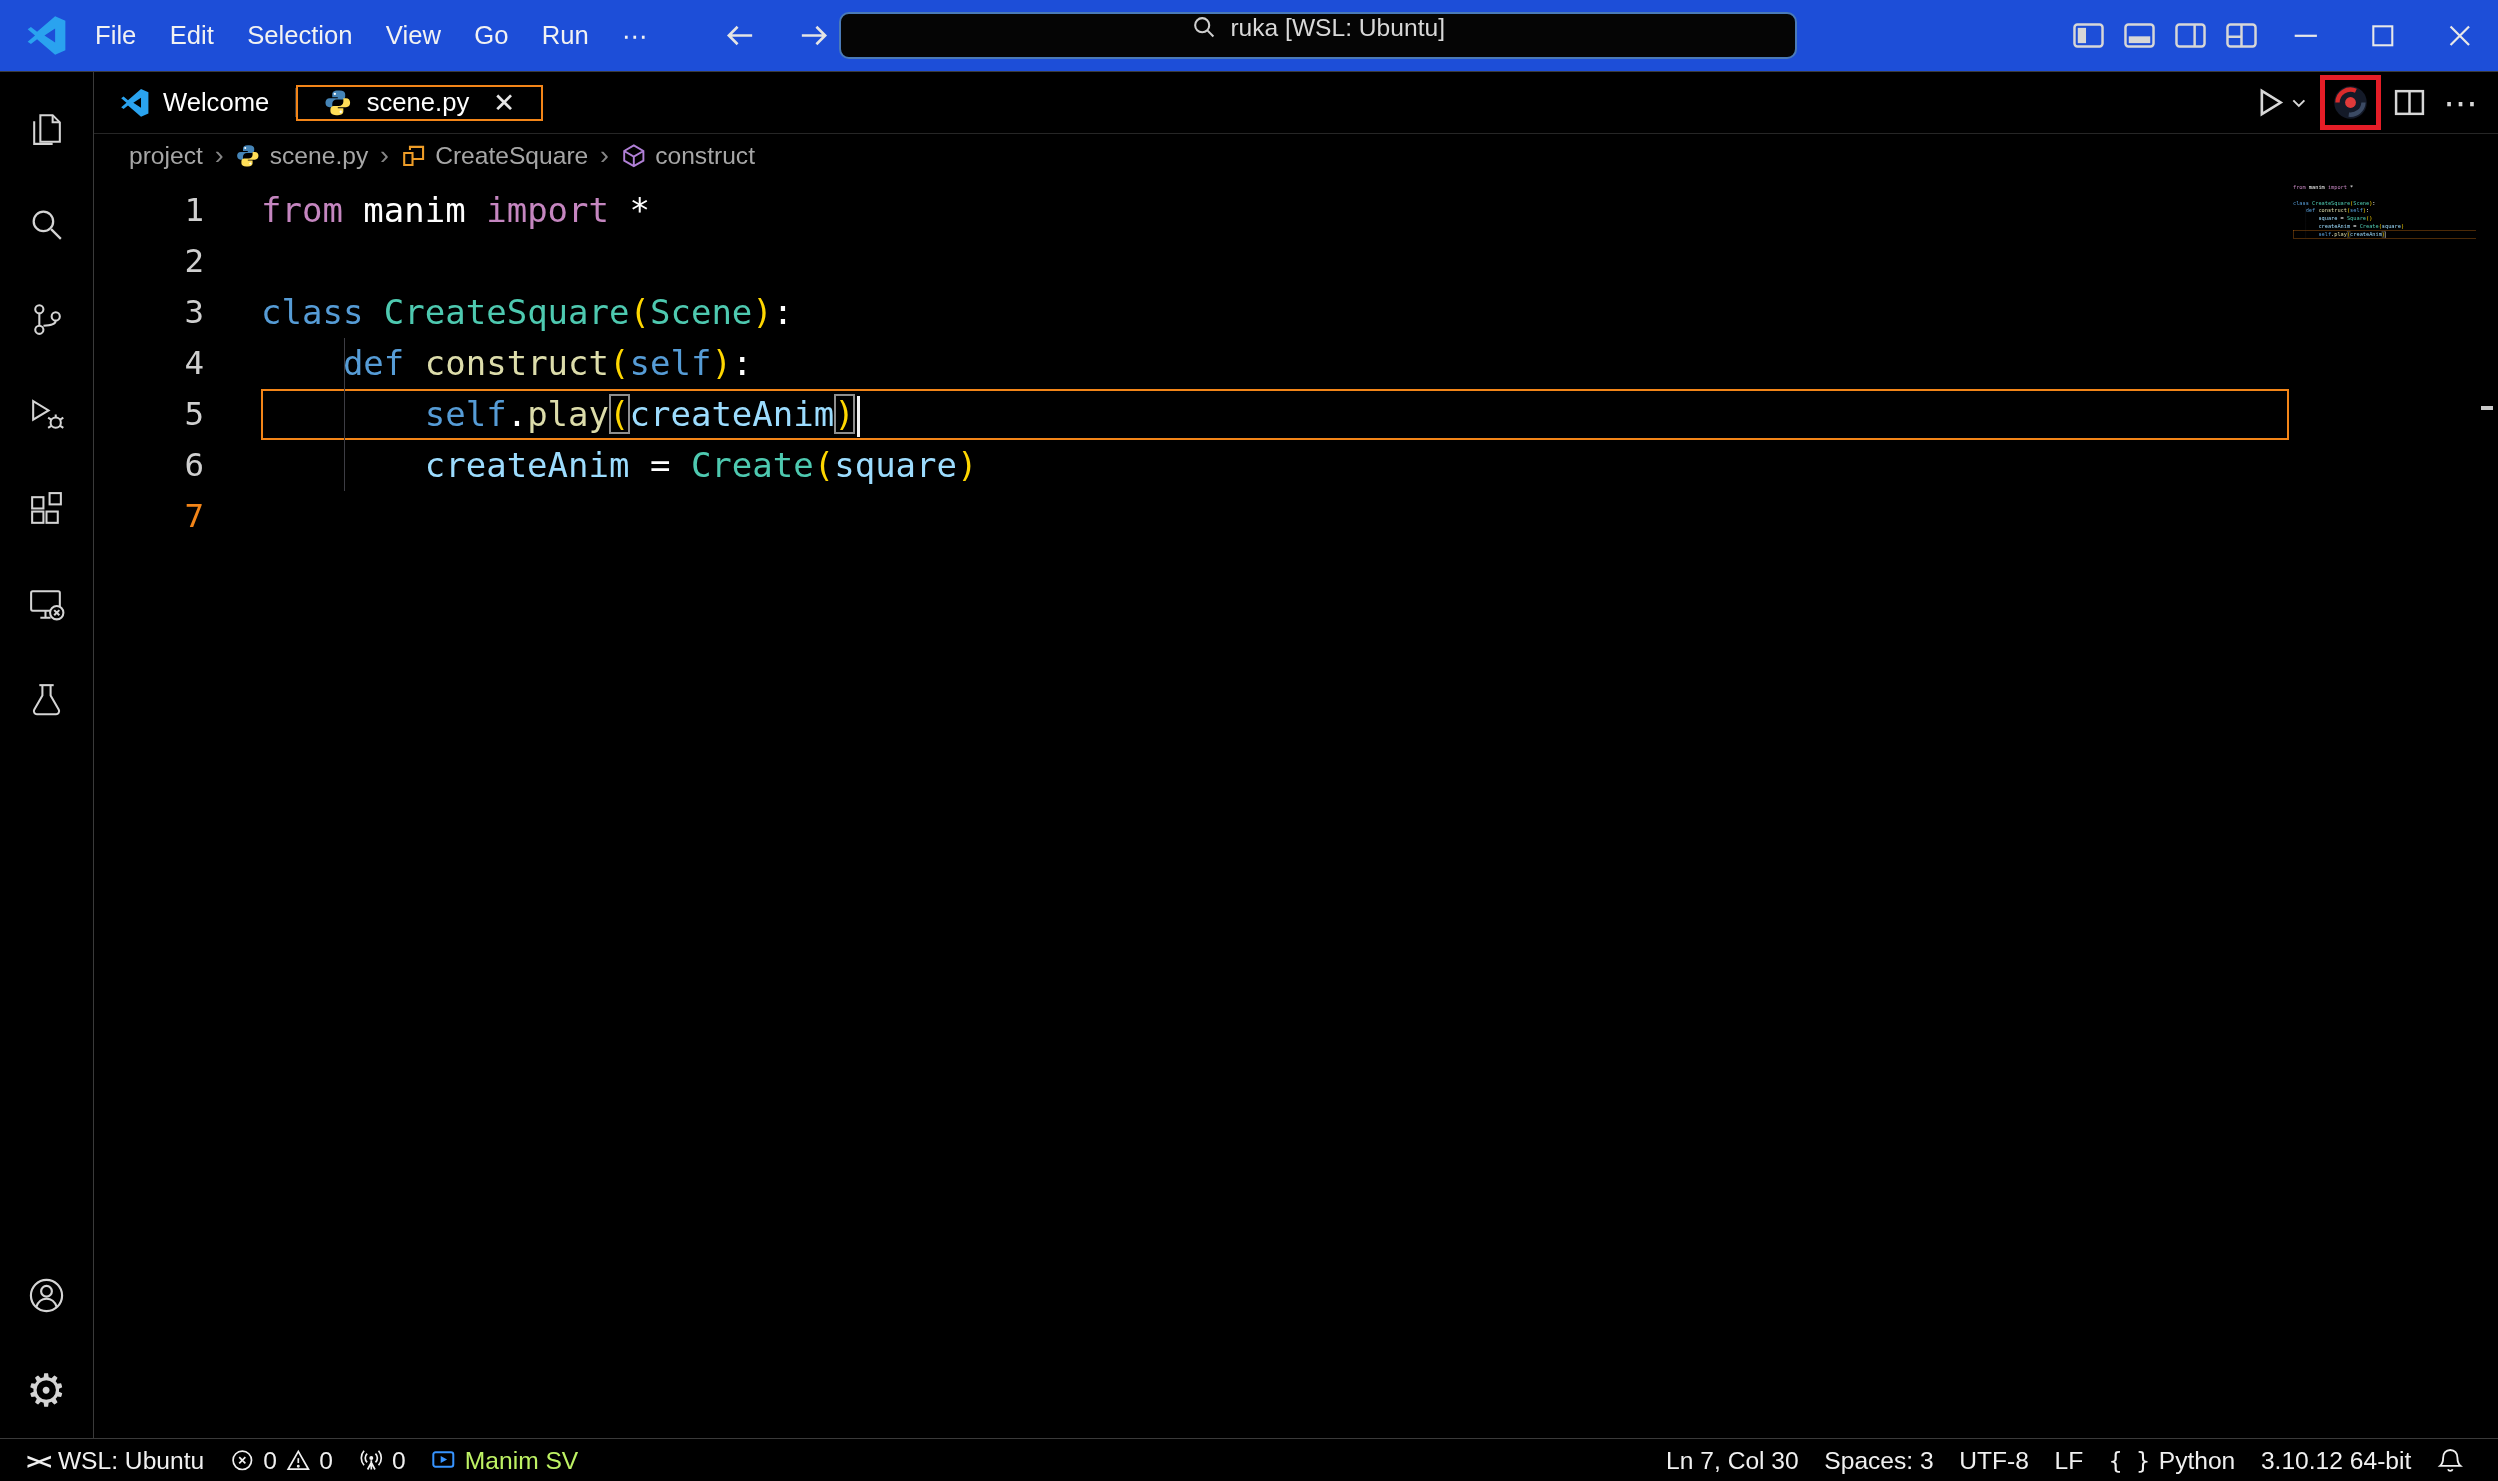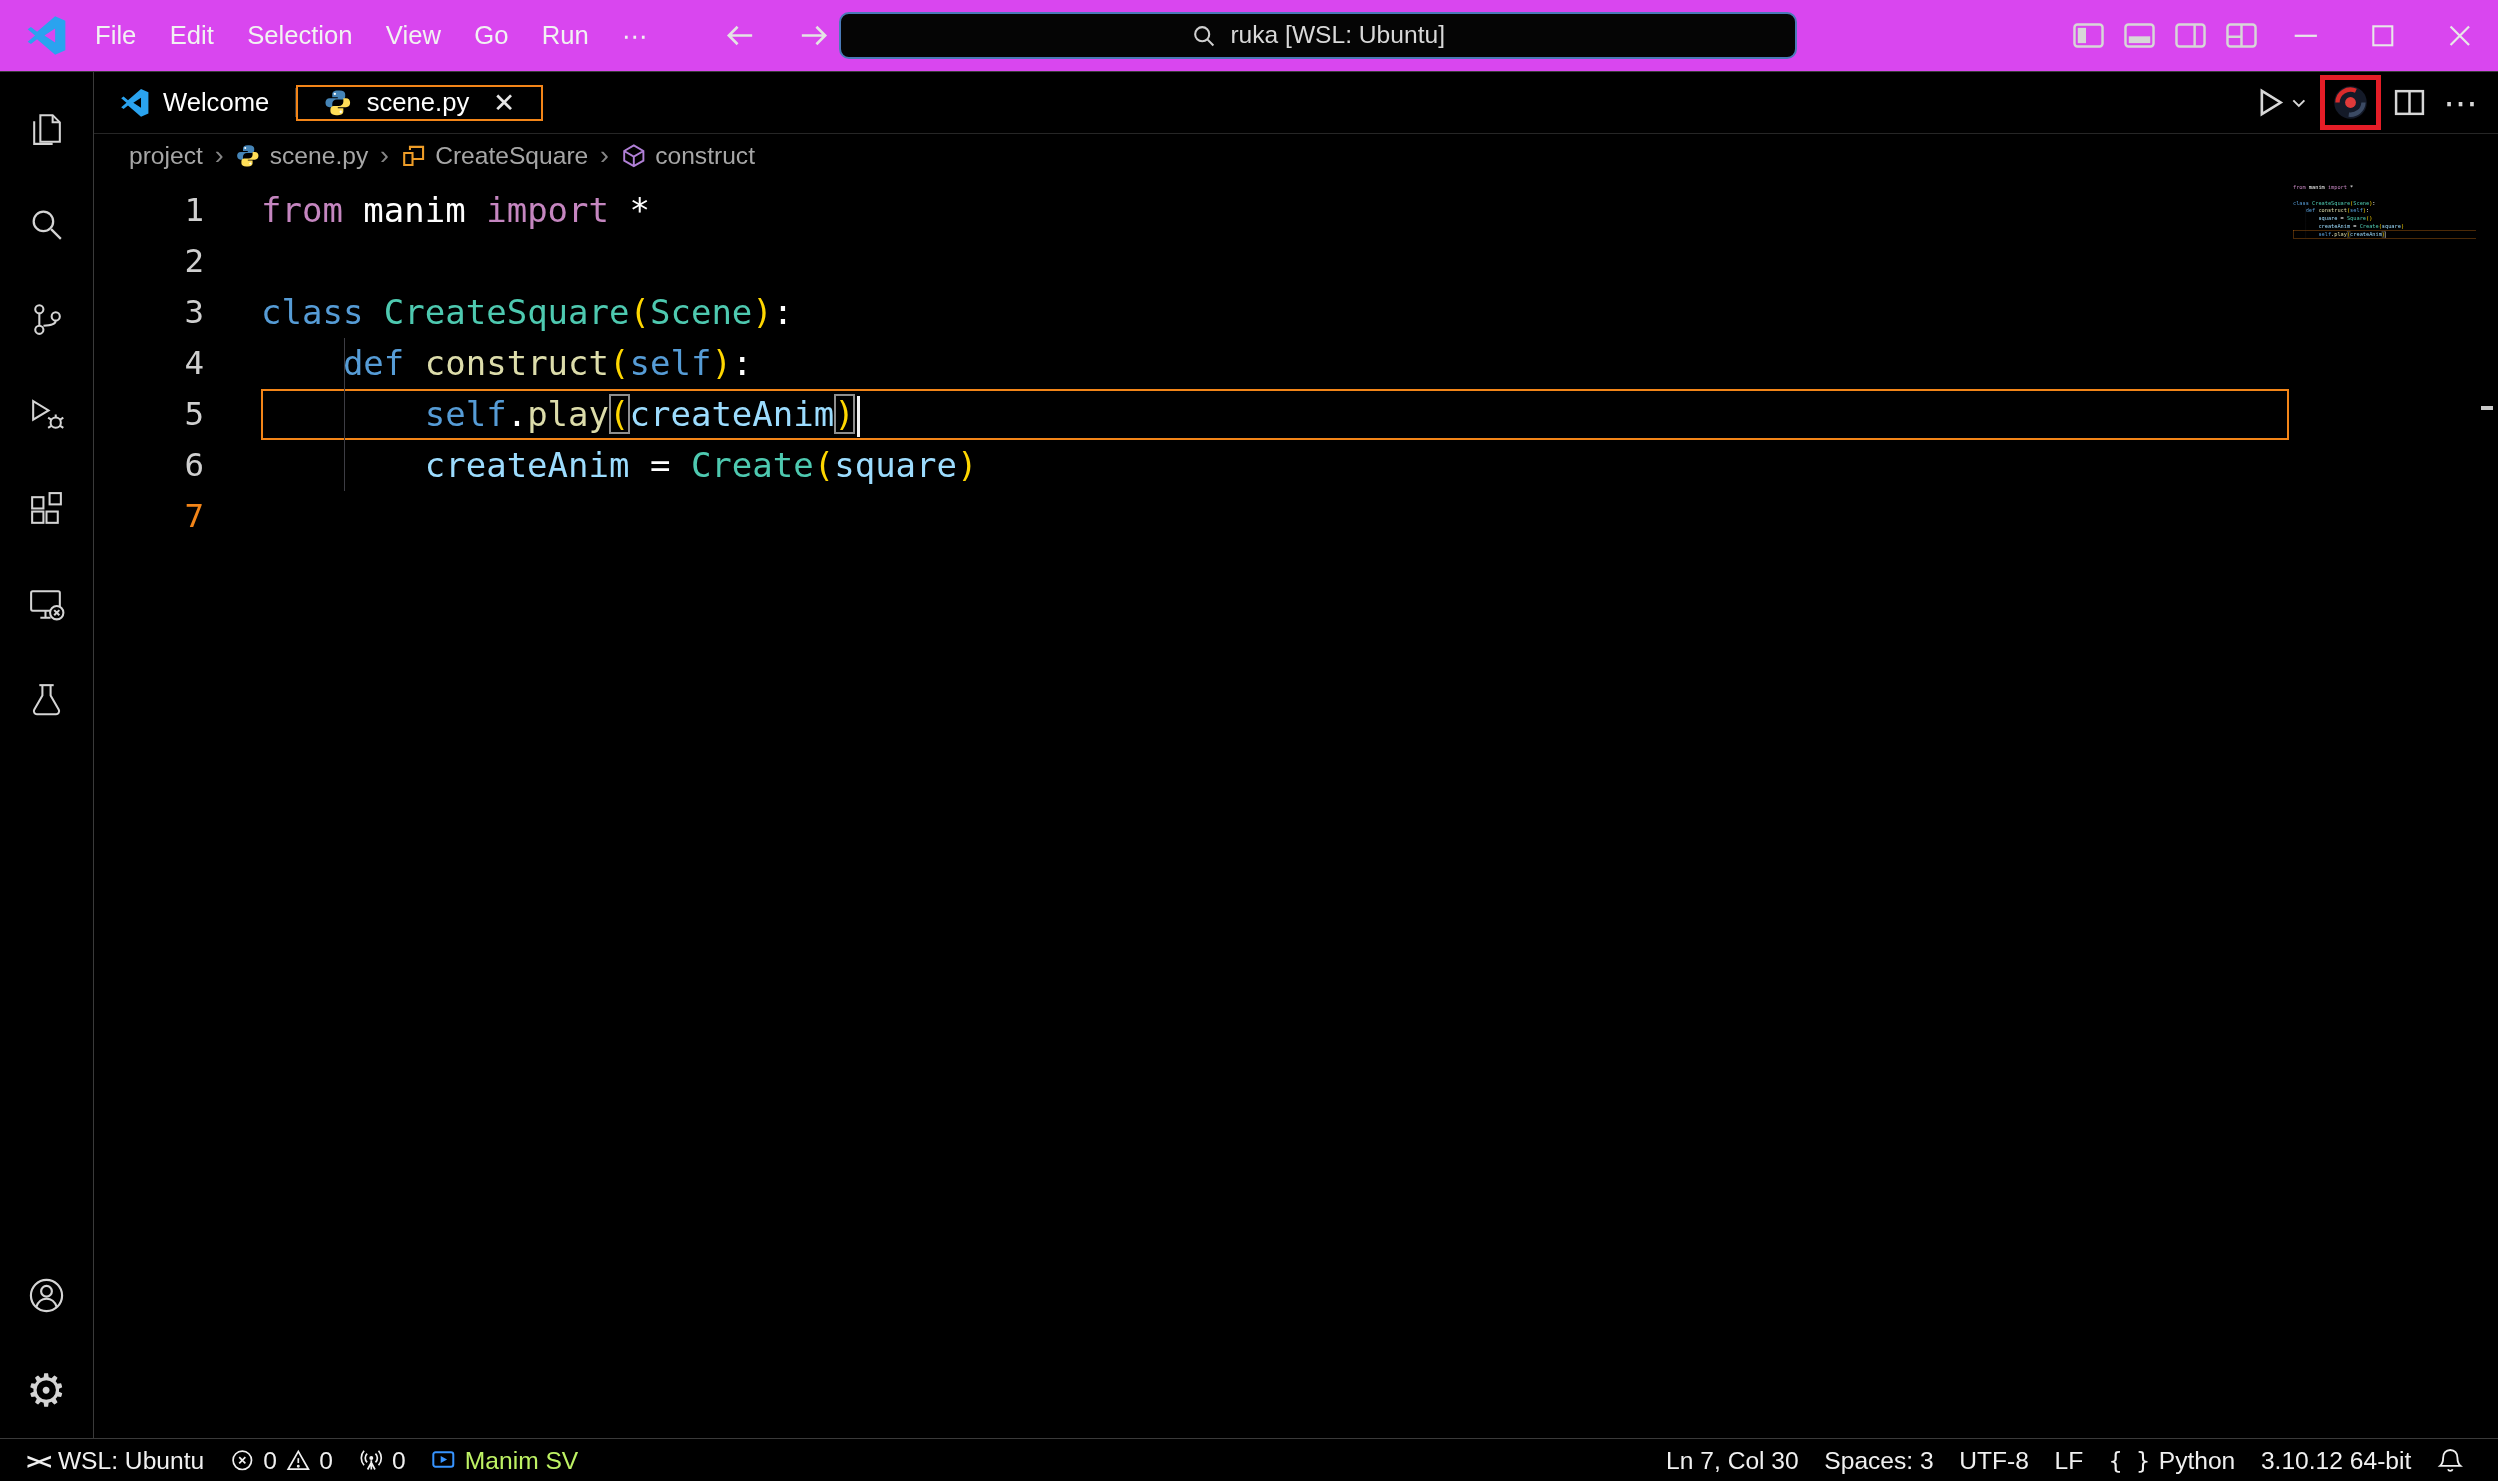--- a/index.html
+++ b/index.html
@@ -3,27 +3,27 @@
 <meta charset="utf-8">
 <style>
   html,body{margin:0;padding:0;background:#000;}
   body{width:2498px;height:1482px;overflow:hidden;color:#e8e8e8;
        font-family:"Liberation Sans","DejaVu Sans",sans-serif;}
   #app{position:relative;width:2498px;height:1482px;display:flex;flex-direction:column;background:#000;}
   svg{display:block;}
 
   
   .title-bar{flex:0 0 71px;height:71px;display:flex;align-items:center;position:relative;
-             background:#d946ef;border-bottom:1px solid #3a3a3a;}
+             background:#1d4ed8;border-bottom:1px solid #3a3a3a;}
   .vscode-logo{margin:0 11.8px 0 25.6px;}
   .menus{display:flex;align-items:center;font-size:25.6px;color:#f2f2f2;}
   .menu-item{padding:0 16.7px;height:53px;display:flex;align-items:center;border-radius:9.9px;cursor:default;}
   .nav-arrows{position:absolute;left:715px;top:0;height:71px;display:flex;align-items:center;gap:21.7px;}
   .search-box{position:absolute;left:839px;top:11.8px;width:954px;height:43px;border:2px solid #4a7ab8;
-              border-radius:9.9px;display:flex;align-items:center;justify-content:center;gap:13.8px;
+              border-radius:9.9px;display:flex;justify-content:center;gap:13.8px;
               font-size:24.6px;color:#d8d8d8;background:#050505;}
   .tb-right{position:absolute;right:0;top:0;height:71px;display:flex;align-items:center;}
   .tb-icon{width:51px;height:71px;display:flex;align-items:center;justify-content:center;}
   .win-btn{width:77px;height:71px;display:flex;align-items:center;justify-content:center;}
 
   
   .main{flex:1;display:flex;min-height:0;}
   .activity-bar{flex:0 0 93px;width:93px;border-right:1px solid #3a3a3a;display:flex;flex-direction:column;
                 align-items:center;padding-top:9.9px;}
   .ab-icon{width:93px;height:95px;display:flex;align-items:center;justify-content:center;}

